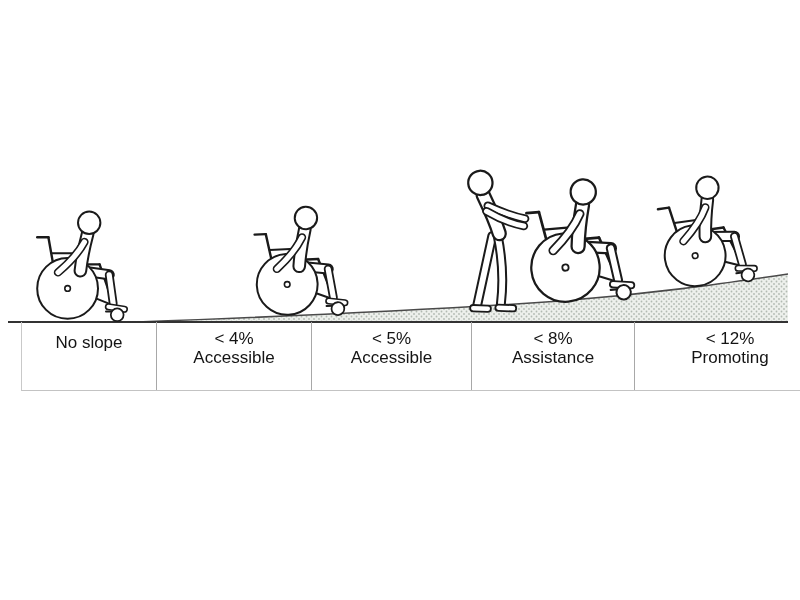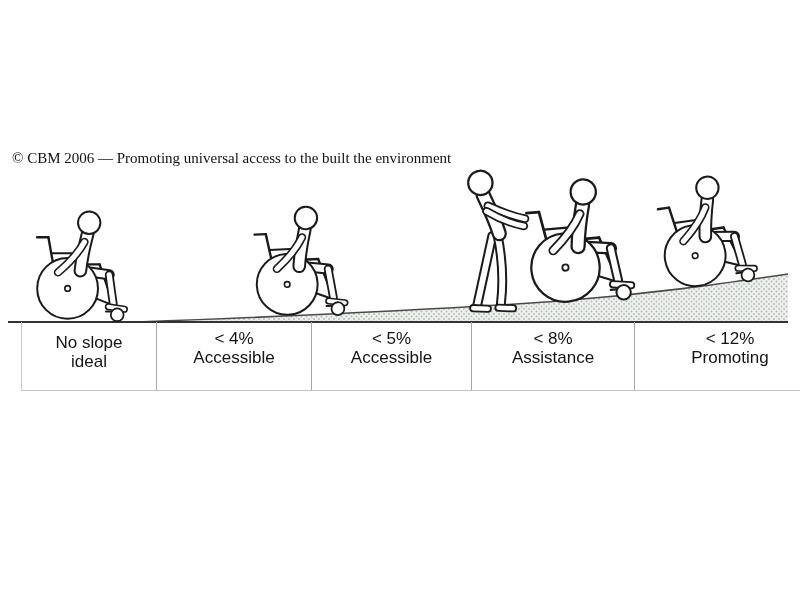--- a/index.html
+++ b/index.html
@@ -29,21 +29,20 @@
   #panel-1{width:155px;}
   #panel-2{width:160px;}
   #panel-3{width:163px;}
   #panel-4{width:167px;padding-left:24px;}
 </style>
 </head>
 <body>
 
 <div id="canvas">
 
-  <div id="copyright">© CBM 2006 — Promoting universal access to the built the environment</div>
 
   <svg id="illustration" viewBox="0 0 800 600" xmlns="http://www.w3.org/2000/svg">
     <defs>
       <pattern id="stipple" width="5" height="5" patternUnits="userSpaceOnUse">
         <rect width="5" height="5" fill="#edf0ec"></rect>
         <circle cx="1.5" cy="1.5" r="0.9" fill="#b2bab2"></circle>
         <circle cx="4" cy="4" r="0.9" fill="#b2bab2"></circle>
       </pattern>
 
       <g id="wheelchair">
@@ -112,21 +111,20 @@
 
     <use href="#wheelchair" transform="translate(18,202) scale(0.8)"></use>
     <use href="#wheelchair" transform="translate(239,198) scale(0.8) rotate(-2.5 62 148)"></use>
     <use href="#pair" transform="translate(448,152) scale(0.9) rotate(-5 137 168)"></use>
     <use href="#wheelchair" transform="translate(650,169) scale(0.8) rotate(-8 62 148)"></use>
   </svg>
 
   <div id="label-row">
     <div class="panel" id="panel-0">
       <span>No slope</span>
-      <span>ideal</span>
       <span></span>
     </div>
     <div class="panel" id="panel-1">
       <span>&lt; 4%</span>
       <span>Accessible</span>
     </div>
     <div class="panel" id="panel-2">
       <span>&lt; 5%</span>
       <span>Accessible</span>
       <span></span>

